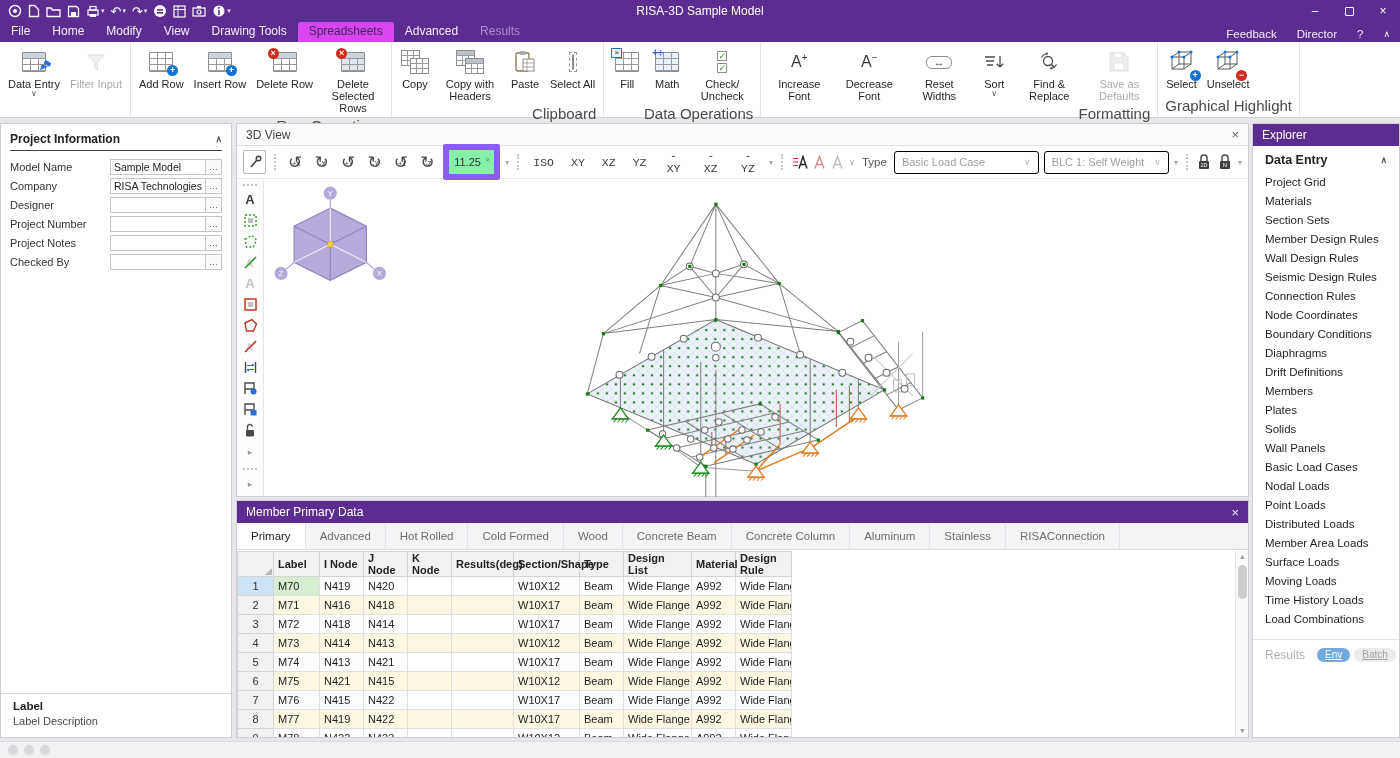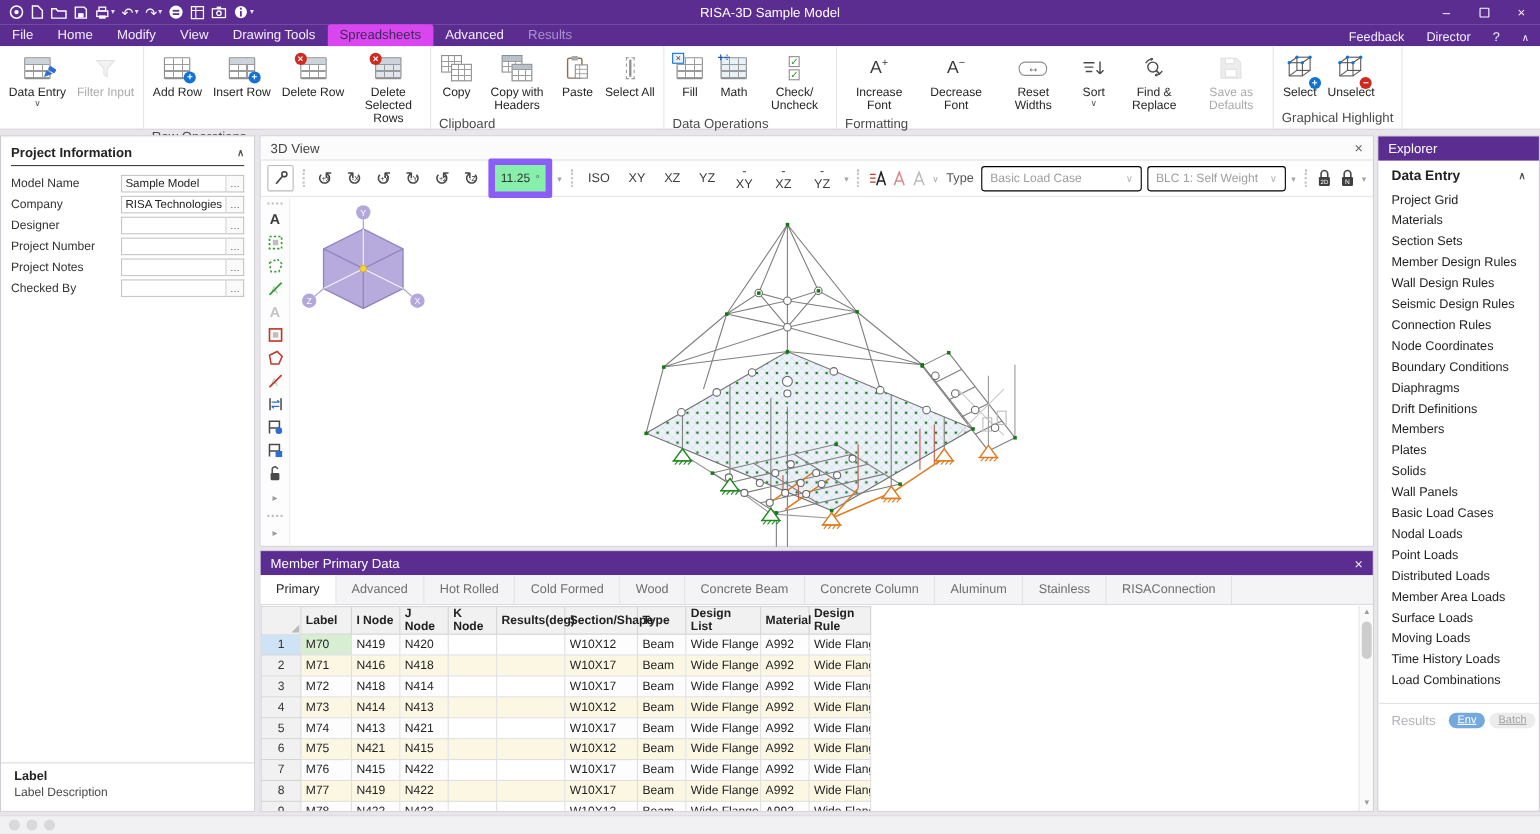--- a/index.html
+++ b/index.html
@@ -26,21 +26,21 @@
 
   
   .ribbon { position:absolute; left:0; top:42px; width:1400px; height:76px; background:#fff; border-bottom:1px solid #d2cfd6; display:flex; }
   .rgroup { display:flex; flex-direction:column; border-right:1px solid #e6e4e9; padding:3px 3px 1px; }
   .rbtns { display:flex; flex:1; align-items:stretch; }
   .rbtn { display:flex; flex-direction:column; align-items:center; padding:3px 5px 1px; min-width:40px; max-width:70px; border-radius:2px; }
   .rbtn .ric { height:28px; display:flex; align-items:center; justify-content:center; margin-bottom:2px; }
   .rlabel { font-size:11px; line-height:12px; text-align:center; color:#262626; }
   .rbtn.disabled .rlabel { color:#ababab; }
   .rbtn.disabled .ric { opacity:.45; filter:grayscale(1); }
-  .rgl { text-align:left; font-size:12px; color:#4a4a4a; padding:2px 4px 2px; white-space:nowrap; }
+  .rgl { text-align:right; font-size:15px; color:#4a4a4a; padding:2px 4px 2px; white-space:nowrap; }
   .dd-caret { font-size:8px; color:#555; line-height:7px; }
 
   .gicon { width:24px; height:20px; border:1px solid #8e8e8e; border-radius:1px; position:relative; background-color:#fff;
     background-image:
       linear-gradient(to bottom, #cdd3da 0, #cdd3da 5px, rgba(0,0,0,0) 5px),
       repeating-linear-gradient(to right, rgba(0,0,0,0) 0 7px, #9b9b9b 7px 8px),
       repeating-linear-gradient(to bottom, rgba(0,0,0,0) 0 5px, #9b9b9b 5px 6px); }
   .gicon.plain { background-image:
       repeating-linear-gradient(to right, rgba(0,0,0,0) 0 7px, #9b9b9b 7px 8px),
       repeating-linear-gradient(to bottom, rgba(0,0,0,0) 0 5px, #9b9b9b 5px 6px); }
@@ -88,21 +88,21 @@
   .vhdr .x { margin-left:auto; color:#666; font-size:13px; }
   .vtools { height:33px; border-bottom:1px solid #e8e6eb; display:flex; align-items:center; padding:0 6px; gap:5px; }
   .wrenchbtn { width:24px; height:24px; border:1px solid #b9b9b9; border-radius:2px; display:flex; align-items:center; justify-content:center; background:#fff; }
   .vdots { border-left:2px dotted #c8c8c8; height:16px; margin:0 3px; }
   .rotb { position:relative; width:22px; height:22px; border:none; background:transparent; display:flex; align-items:center; justify-content:center; }
   .rotg { font-size:17px; color:#4a4a4a; line-height:17px; }
   .rotl { position:absolute; left:55%; top:55%; transform:translate(-50%,-50%); font-size:6.5px; color:#333; }
   .angbox { width:58px; height:36px; border:6px solid #8b5cf6; border-radius:2px; display:flex; align-items:center; padding:0 5px; font-size:11px; color:#333; background:#86efac; }
   .angbox .deg { margin-left:auto; font-size:9px; color:#555; }
   .ddg { color:#a5a5a5; font-size:8px; }
-  .viewb { border:none; background:transparent; font-size:11.5px; color:#3c3c3c; padding:3px 6px; font-family:Liberation Sans, sans-serif;text-align:center; }
+  .viewb { border:none; background:transparent; font-size:11.5px; color:#3c3c3c; padding:3px 6px; font-family:Liberation Mono, monospace;text-align:center; }
   .loadic { display:flex; align-items:center; }
   .typelab { color:#555; font-size:11.5px; margin:0 2px; }
   .sel { height:23px; border:1px solid #000000; border-radius:3px; display:flex; align-items:center; padding:0 7px; color:#9f9f9f; font-size:11px; background:#fff; }
   .sel .sc { margin-left:auto; font-size:9px; color:#b5b5b5; padding-left:8px; }
   .lockb { display:flex; align-items:center; }
 
   .vbody { position:absolute; left:0; top:56px; right:0; bottom:0; display:flex; }
   .lstrip { width:27px; border-right:1px solid #e8e6eb; background:#fdfdfd; display:flex; flex-direction:column; align-items:center; padding-top:2px; }
   .lsh { width:14px; border-top:2px dotted #c2c2c2; margin:2px 0 3px; }
   .ltool { width:21px; height:21px; display:flex; align-items:center; justify-content:center; border-radius:2px; }

